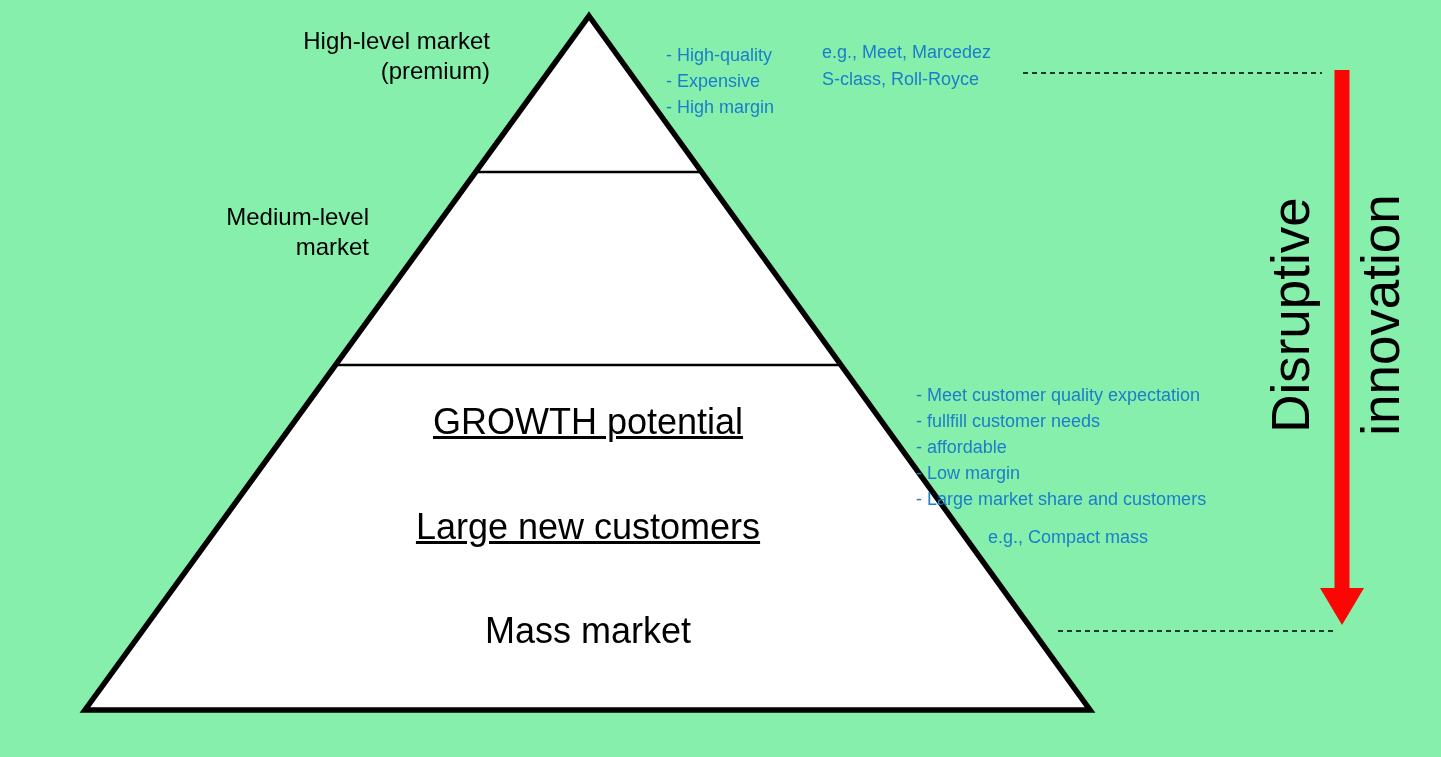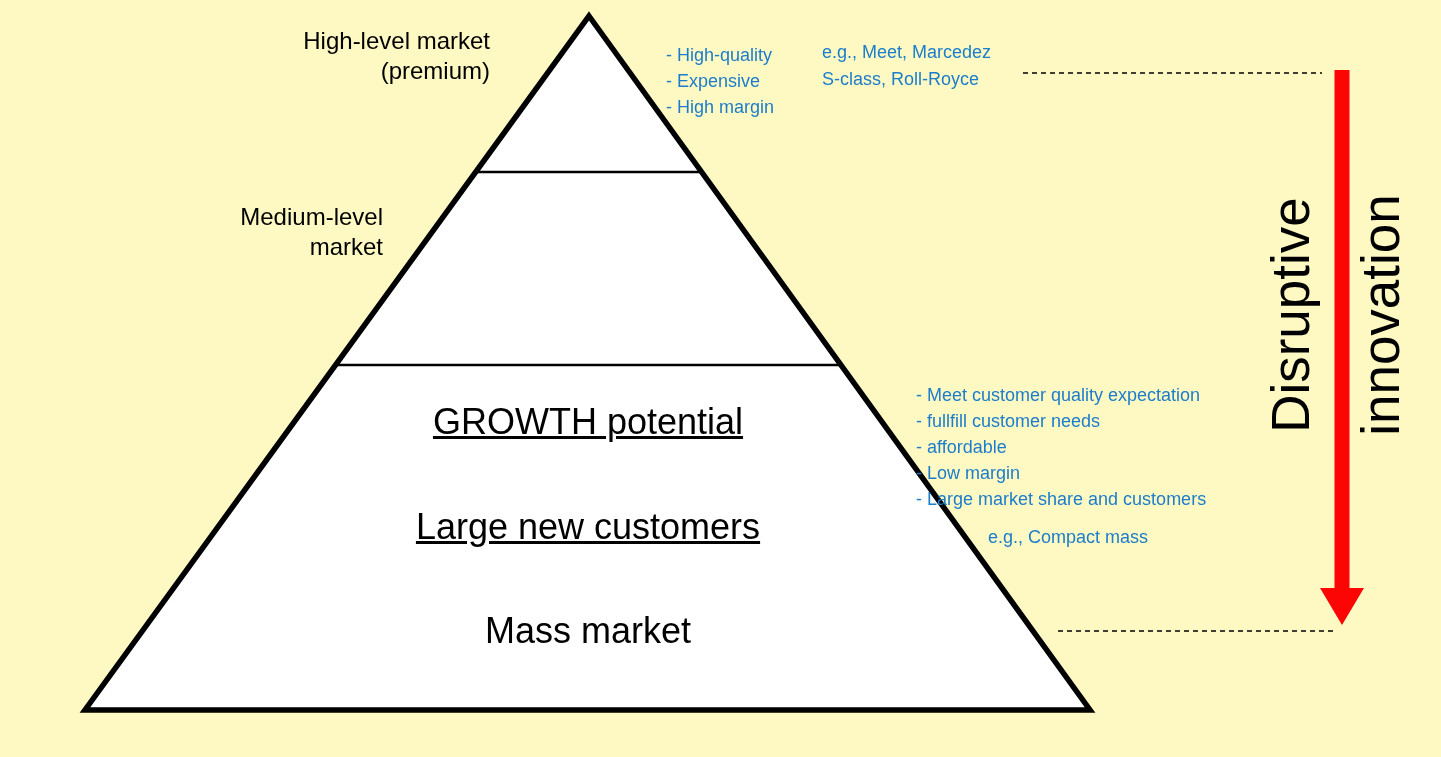--- a/index.html
+++ b/index.html
@@ -5,40 +5,40 @@
   html, body {
     margin: 0;
     padding: 0;
     background: #ffffff;
     font-family: "Liberation Sans", sans-serif;
   }
   .canvas {
     position: relative;
     width: 1441px;
     height: 757px;
-    background: #fef9c3;
+    background: #86efac;
     overflow: hidden;
   }
   .layer-svg {
     position: absolute;
     left: 0;
     top: 0;
   }
   .txt {
     position: absolute;
     white-space: pre-line;
     color: #000000;
   }
   .lbl {
     font-size: 24px;
     line-height: 30px;
     text-align: right;
   }
   .lbl-high   { left: 250px;  top: 26px;  width: 240px; }
-  .lbl-medium { left: 143px;  top: 202px; width: 240px; }
+  .lbl-medium { left: 129px;  top: 202px; width: 240px; }
   .lbl-low    { left: 0px;    top: 440px; width: 199px; }
   .inner {
     font-size: 36px;
     line-height: 44px;
     transform: translateX(-50%);
     left: 588px;
     white-space: nowrap;
   }
   .inner-growth { top: 400px; text-decoration: underline; }
   .inner-large  { top: 505px; text-decoration: underline; }

